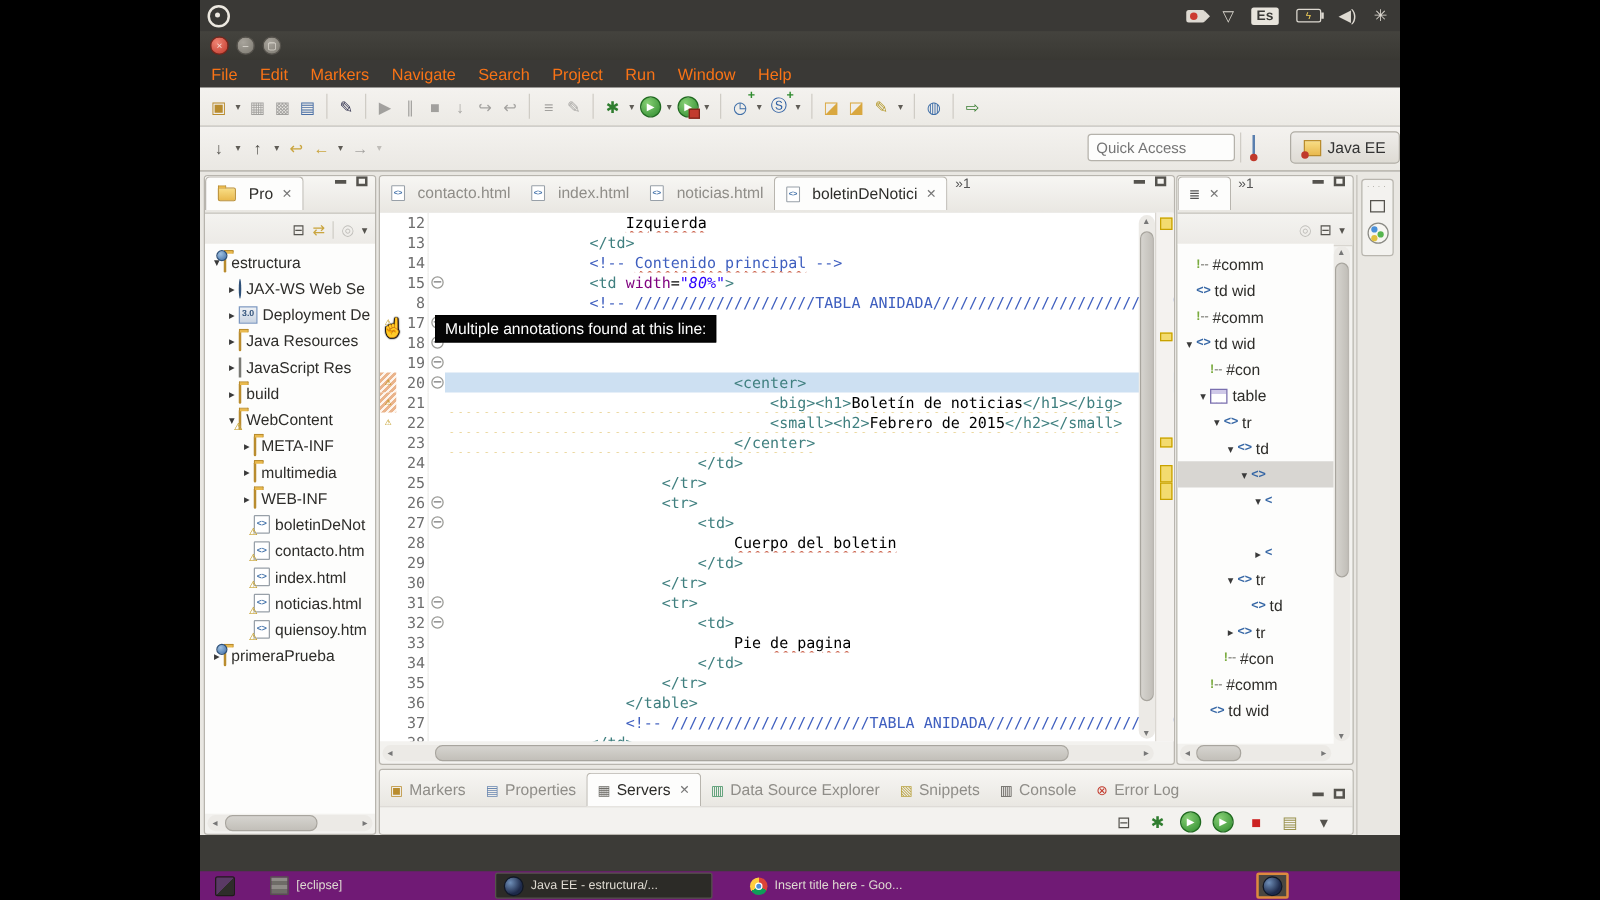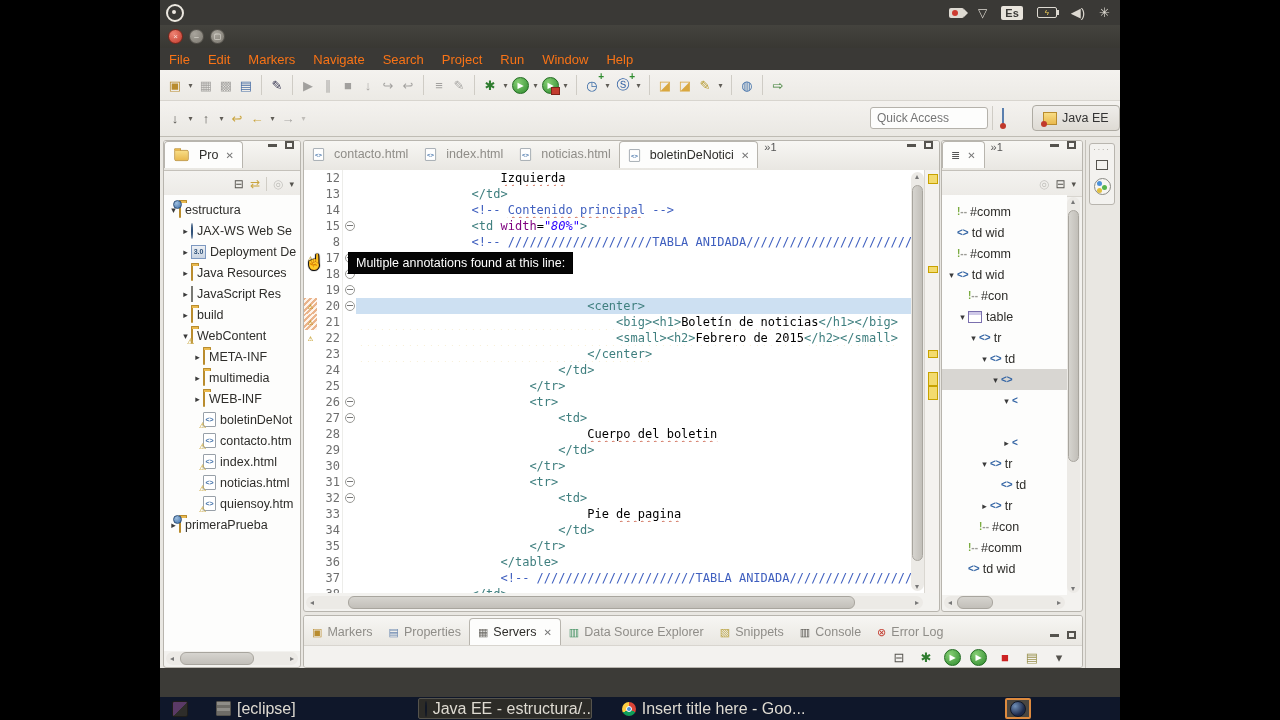--- a/index.html
+++ b/index.html
@@ -138,21 +138,21 @@
   .btab.active{background:#fdfdfc;border:1px solid #b8b5ae;border-bottom:none;border-radius:4px 4px 0 0;color:#2e2d2a;}
   .bticon{font-size:11px;}
   .bcontent{height:23px;display:flex;align-items:center;justify-content:flex-end;gap:9px;padding-right:14px;background:#f3f2ef;}
 
   
   .statusbar{left:160px;top:668px;width:960px;height:29px;background:linear-gradient(#f4f2ef,#e9e7e2);border-top:1px solid #bfbcb4;display:flex;align-items:center;font-size:12.5px;color:#4a4843;box-sizing:border-box;}
   .st-sep{width:1px;height:18px;background:#cfccc5;margin:0 10px;}
   .st-dots{color:#9a978f;letter-spacing:1px;margin-left:14px;font-size:11px;}
 
   
-  .taskbar{left:160px;top:697px;width:960px;height:23px;background:#0f172a;display:flex;align-items:center;color:#dfdbd2;font-size:16px;}
+  .taskbar{left:160px;top:697px;width:960px;height:23px;background:#701a75;display:flex;align-items:center;color:#dfdbd2;font-size:10px;}
   .titem{height:21px;display:flex;align-items:center;gap:6px;padding:0 6px;white-space:nowrap;overflow:hidden;box-sizing:border-box;}
   .titem.active{background:#2c2b27;border:1px solid #55534c;border-radius:2px;}
   .titem.hilite{border:2px solid #dd8a3e;background:#4a4640;border-radius:2px;padding:0 3px;}
   .ic-darkapp{width:14px;height:14px;background:linear-gradient(135deg,#5a3a66 0 50%,#2e2d2a 50%);border:1px solid #1e1d1a;border-radius:2px;}
   .ic-drawer{width:13px;height:13px;background:linear-gradient(#8f8d88 0 3px,#6e6c67 3px 6px,#8f8d88 6px 9px,#6e6c67 9px);border:1px solid #55534e;border-radius:1px;}
   .ic-eclipse{width:14px;height:14px;border-radius:50%;background:radial-gradient(circle at 30% 30%,#6f8fb8,#1e2a4a 65%);border:1px solid #101726;}
   .ic-chrome{width:14px;height:14px;border-radius:50%;background:conic-gradient(#db4437 0 33%,#0f9d58 33% 66%,#ffcd40 66%);position:relative;}
   .ic-chrome::after{content:"";position:absolute;left:4px;top:4px;width:6px;height:6px;border-radius:50%;background:#4a90d9;border:1px solid #fff;box-sizing:border-box;}
 </style>
 </head>

